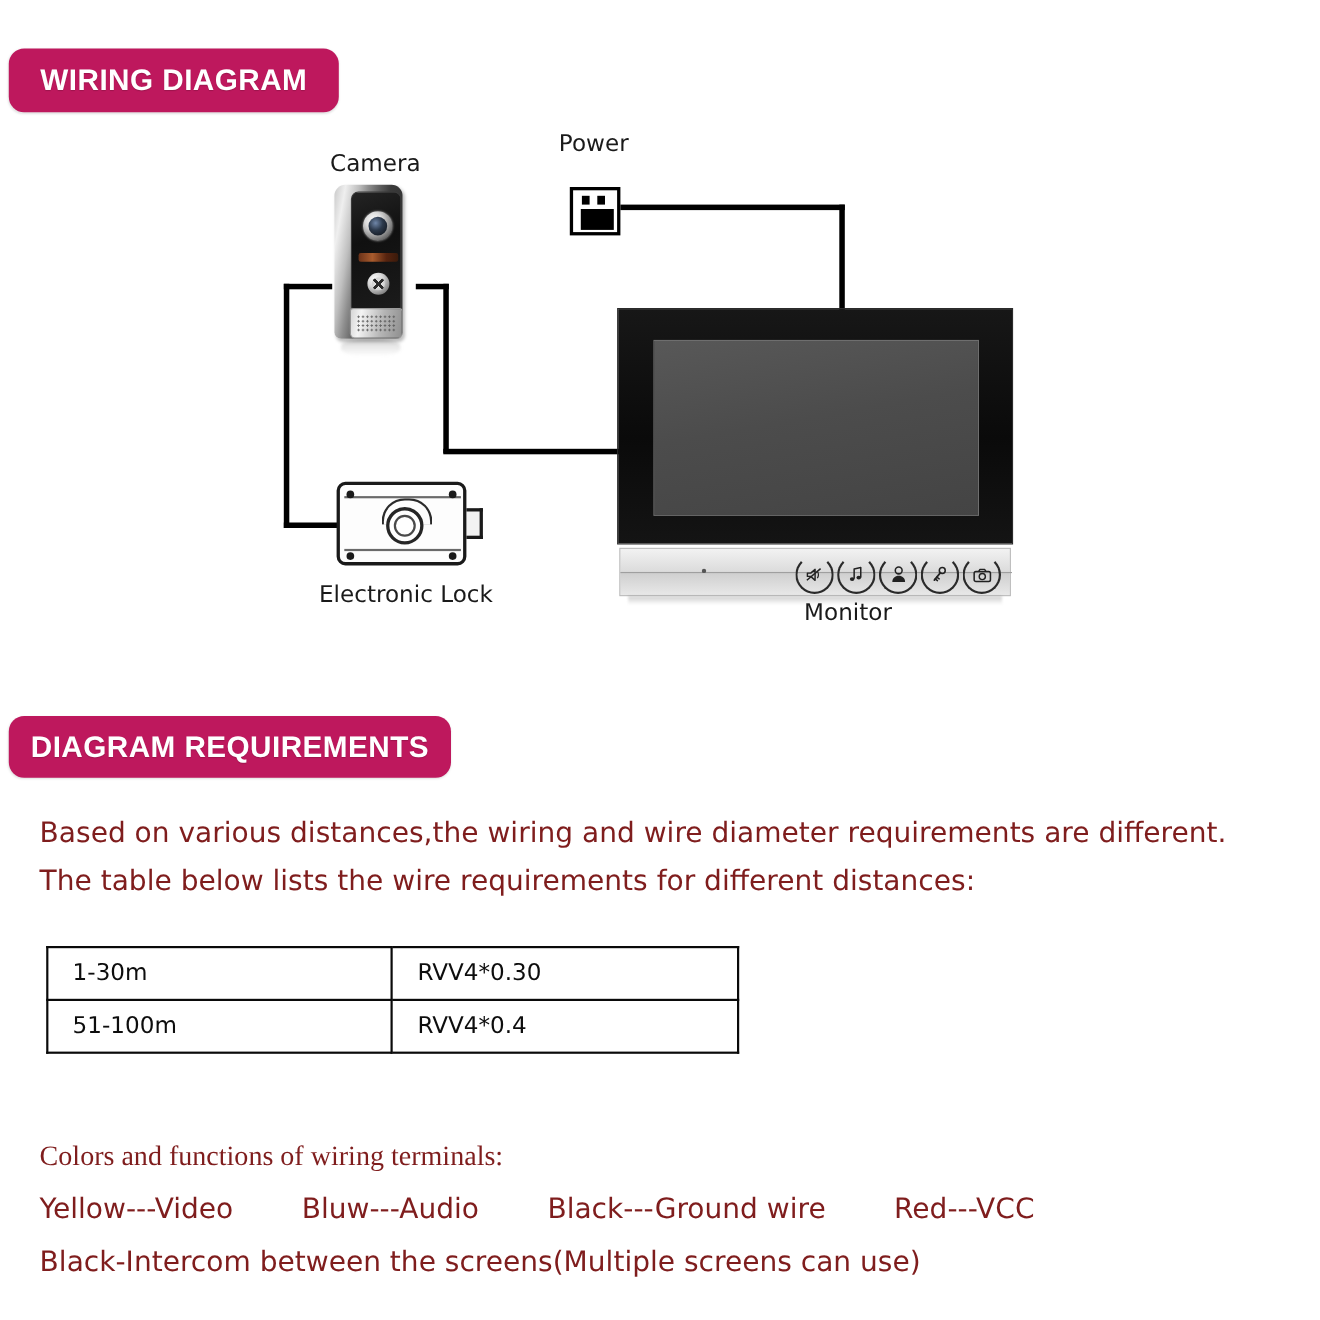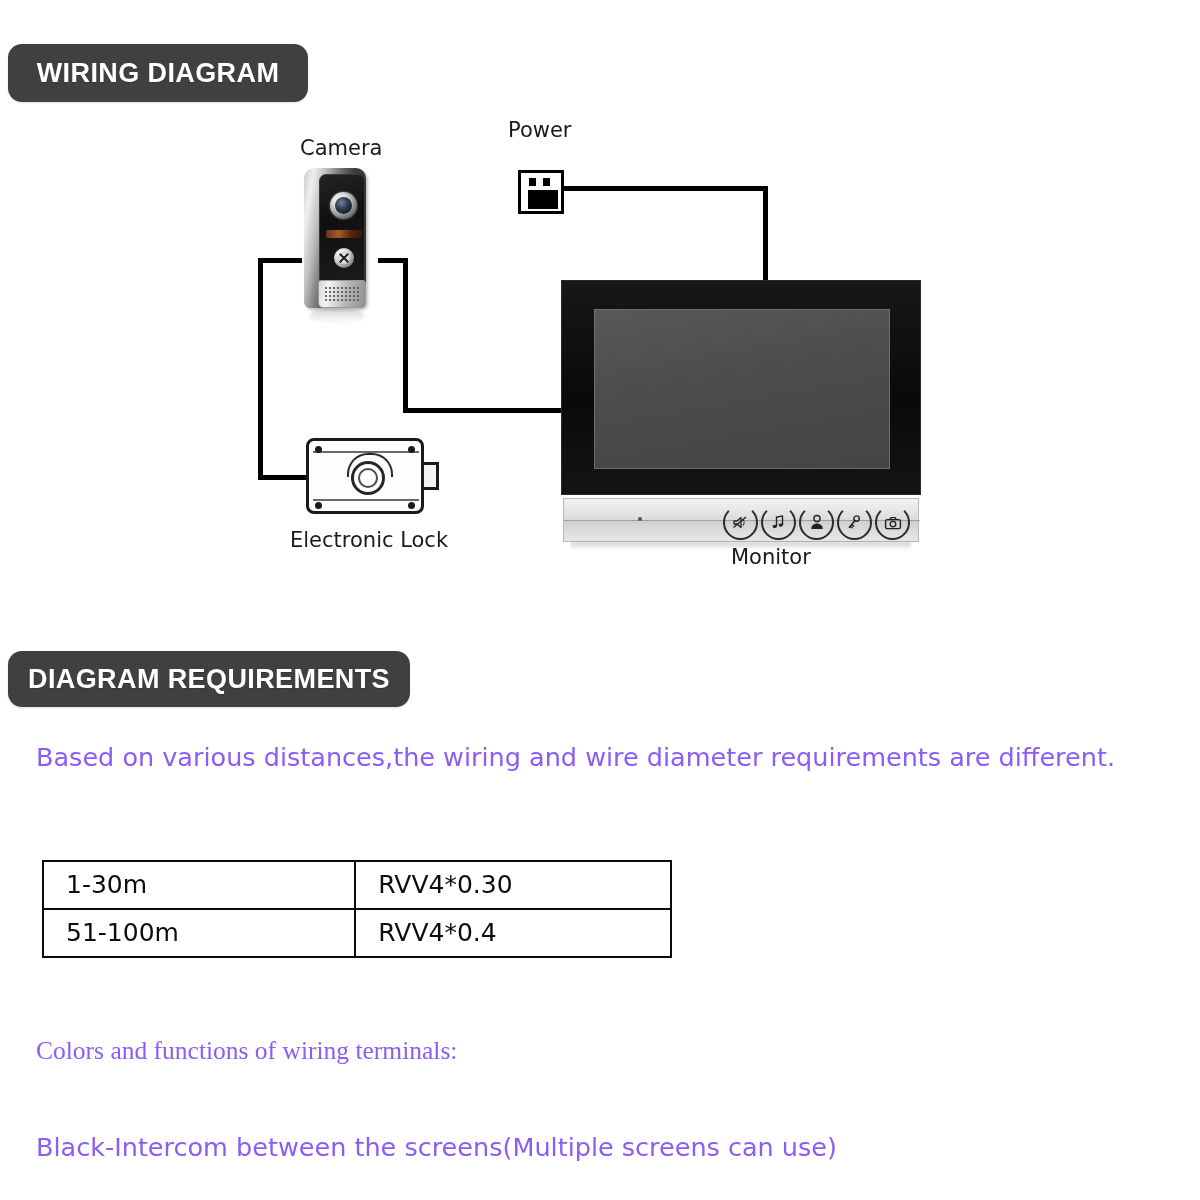--- a/index.html
+++ b/index.html
@@ -10,21 +10,21 @@
     color:#111;
     overflow:hidden;
     position:relative;
   }
   .page{position:relative;width:1200px;height:1200px;}
 
   
   .badge{
     position:absolute;
     display:flex;align-items:center;justify-content:center;
-    background:#404040;
+    background:#be185d;
     border-radius:14px;
     color:#ffffff;
     font-weight:bold;
     letter-spacing:0.4px;
     box-shadow:0 1px 2px rgba(0,0,0,0.12);
     text-shadow:0 1px 1px rgba(0,0,0,0.18);
   }
   #badge-wiring-diagram{left:8px;top:44px;width:300px;height:58px;font-size:27px;}
   #badge-wiring-req{left:8px;top:651px;width:402px;height:56px;font-size:27px;}
 
@@ -172,41 +172,41 @@
     position:absolute;left:10px;top:262px;width:340px;height:8px;
     background:linear-gradient(180deg,rgba(120,120,120,.35),rgba(255,255,255,0));
     filter:blur(1.2px);
   }
 
   
   .para{
     position:absolute;
     font-family:"DejaVu Sans", sans-serif;
     font-size:25.5px;
-    color:#8b5cf6;
+    color:#7f1d1d;
     white-space:nowrap;
     text-align:right;
   }
   #para-line-1{left:36px;top:742px;}
   #para-line-2{left:36px;top:786px;}
   #terms-title{left:36px;top:1036px;font-family:Liberation Serif, serif;}
   #terms-colors{left:36px;top:1084px;}
   #terms-intercom{left:36px;top:1132px;}
   .term-gap{display:inline-block;width:46px;}
 
   
   table.wire-table{
     position:absolute;left:42px;top:860px;
     border-collapse:collapse;
     width:630px;
     font-family:"DejaVu Sans", sans-serif;
   }
   table.wire-table td{
     border:2px solid #0a0a0a;
-    font-size:25px;
+    font-size:21px;
     padding:6px 10px 8px 22px;
     height:32px;
     color:#0d0d0d;
   }
   table.wire-table td.col-dist{width:318px;}
   table.wire-table td.col-wire{width:310px;}
 </style>
 </head>
 <body>
 
@@ -320,32 +320,42 @@
         </div>
       </div>
       <div class="mon-shadow"></div>
     </div>
 
   </div>
 
   <div class="badge" id="badge-wiring-req">DIAGRAM REQUIREMENTS</div>
 
   <div class="para" id="para-line-1">Based on various distances,the wiring and wire diameter requirements are different.</div>
+  <div class="para" id="para-line-2">The table below lists the wire requirements for different distances:</div>
 
   <table class="wire-table">
     <tbody>
       <tr>
         <td class="col-dist">1-30m</td>
         <td class="col-wire">RVV4*0.30</td>
       </tr>
       <tr>
         <td class="col-dist">51-100m</td>
         <td class="col-wire">RVV4*0.4</td>
       </tr>
     </tbody>
   </table>
 
   <div class="para" id="terms-title">Colors and functions of wiring terminals:</div>
 
+  <div class="para" id="terms-colors">
+    <span>Yellow---Video</span>
+    <span class="term-gap"></span>
+    <span>Bluw---Audio</span>
+    <span class="term-gap"></span>
+    <span>Black---Ground wire</span>
+    <span class="term-gap"></span>
+    <span>Red---VCC</span>
+  </div>
 
   <div class="para" id="terms-intercom">Black-Intercom between the screens(Multiple screens can use)</div>
 
 </div>
 
 </body></html>

